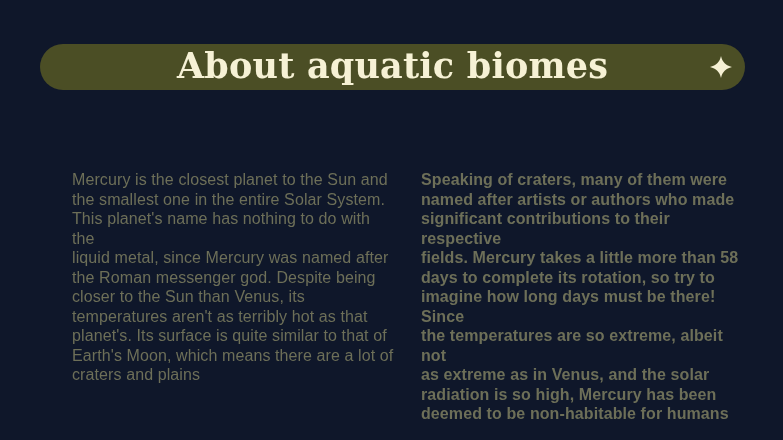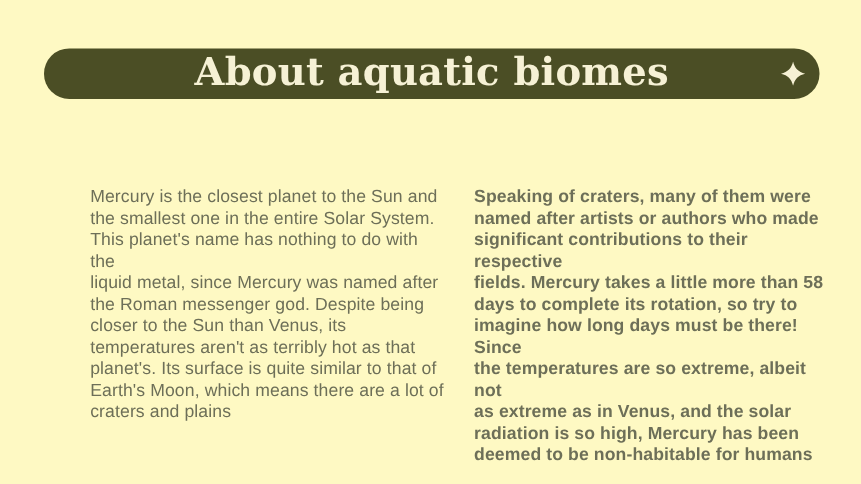--- a/index.html
+++ b/index.html
@@ -45,39 +45,39 @@
     right: 13px;
     top: 50%;
     transform: translateY(-50%);
     width: 22px;
     height: 22px;
     color: #f6f1d5;
   }
   .sparkle svg { display: block; width: 100%; height: 100%; }
   .columns {
     position: absolute;
-    left: 82px;
+    left: 72px;
     top: 170px;
     display: flex;
     gap: 25px;
   }
   .text-col {
     width: 324px;
     margin: 0;
     font-size: 16px;
     line-height: 19.5px;
     color: #6d6f58;
     white-space: pre-line;
     letter-spacing: 0.1px;
   }
 </style>
 </head>
 <body>
 
-<div class="slide" style="background: #fef9c3;">
+<div class="slide" style="background: #0f172a;">
 
   <div class="title-bar" style="background: rgb(75, 78, 37);">
     <h1 class="page-title" style="color: rgb(246, 241, 213);">About aquatic biomes</h1>
     <span class="sparkle" style="color: rgb(246, 241, 213);">
       <svg viewBox="0 0 24 24" aria-hidden="true">
         <path fill="currentColor" d="M12 0 C13.6 6.8 17.2 10.4 24 12 C17.2 13.6 13.6 17.2 12 24 C10.4 17.2 6.8 13.6 0 12 C6.8 10.4 10.4 6.8 12 0 Z"></path>
       </svg>
     </span>
   </div>
 

